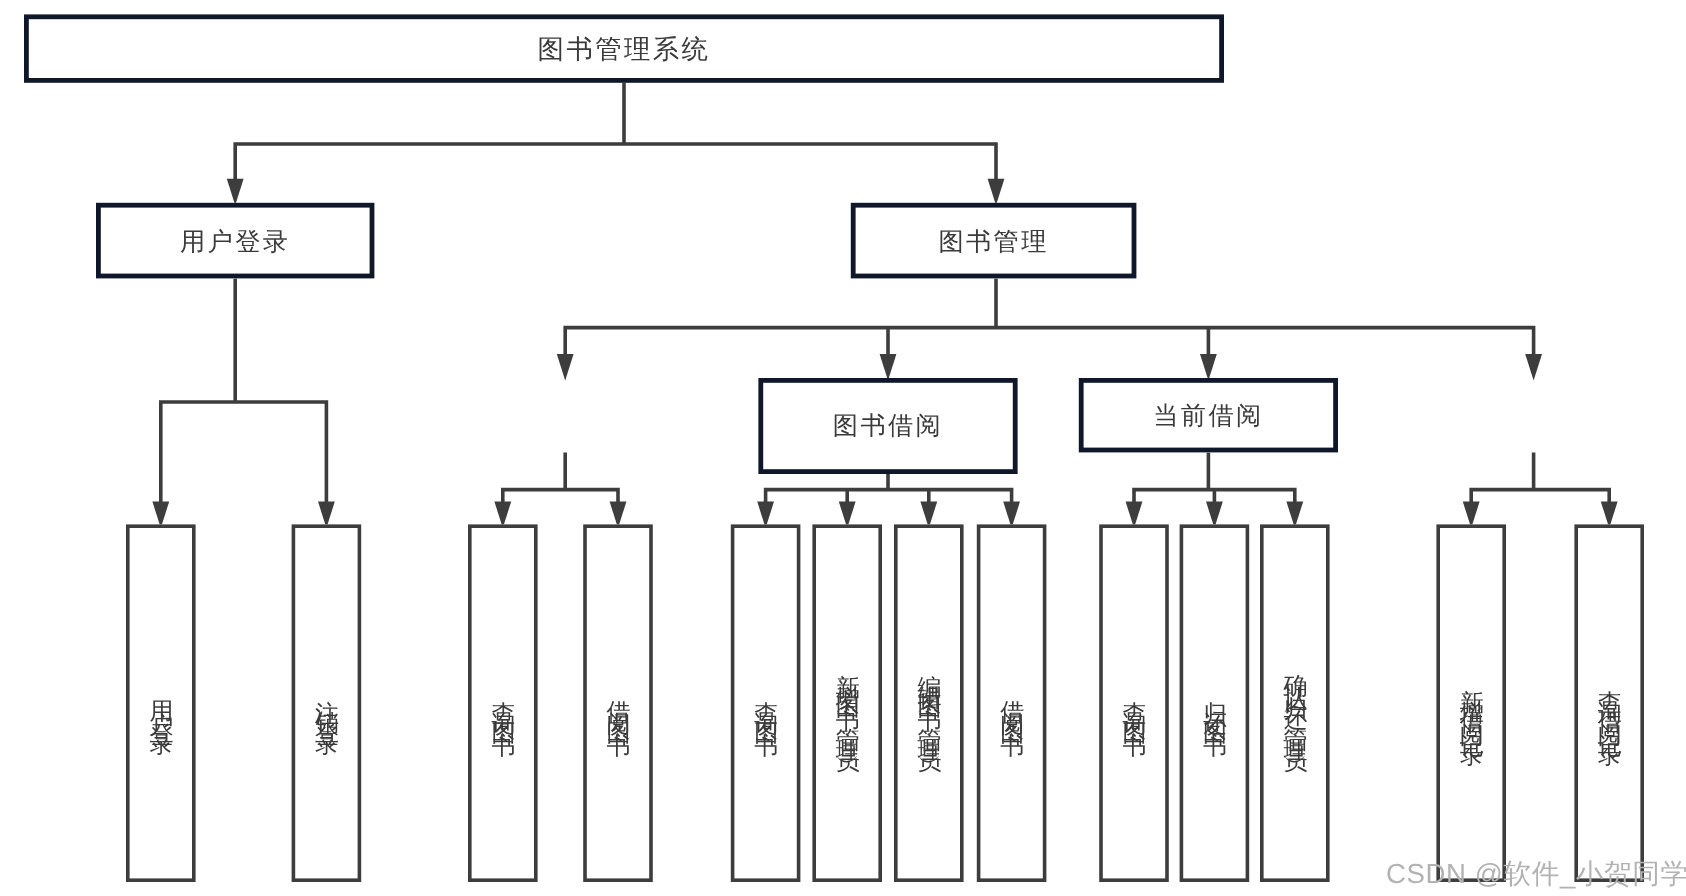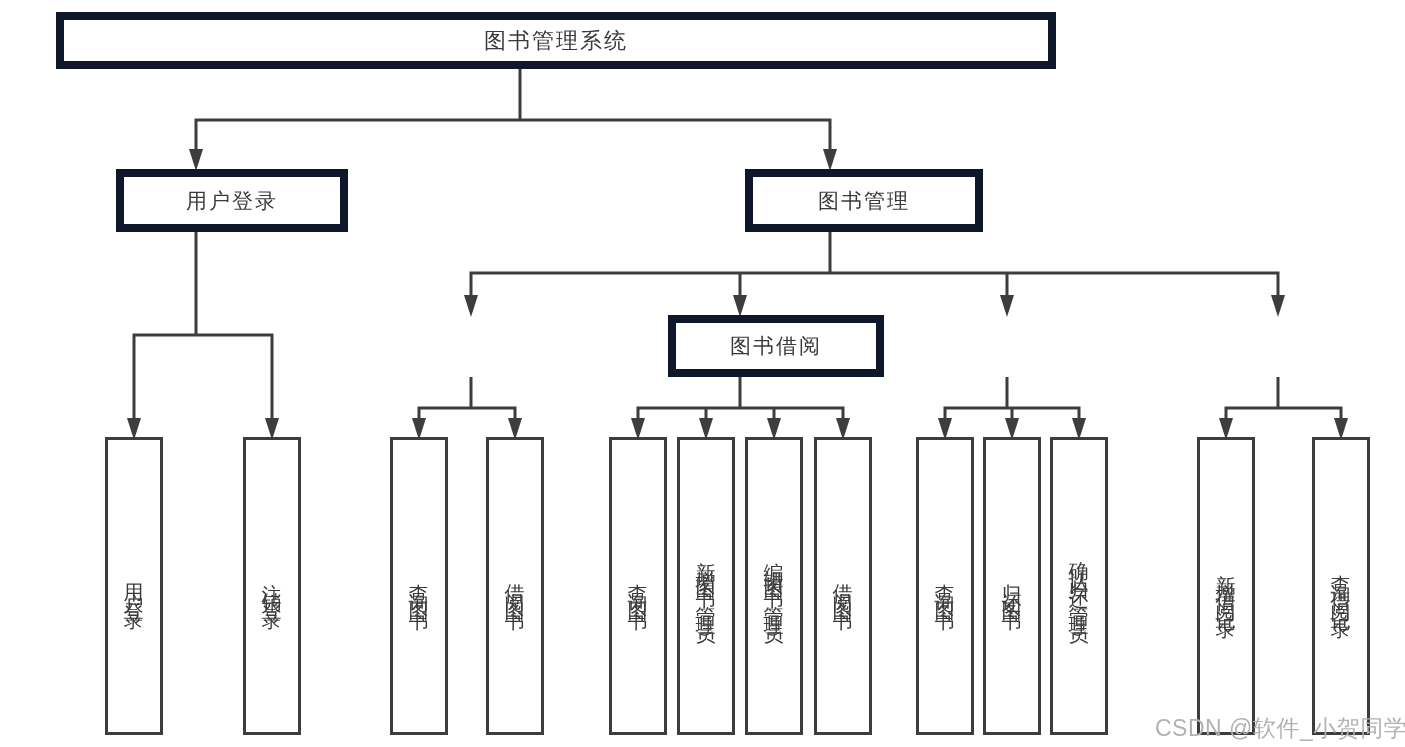--- a/index.html
+++ b/index.html
@@ -3,22 +3,22 @@
 <meta charset="utf-8">
 <style>
   html,body{margin:0;padding:0;background:#ffffff;}
   .canvas{
     position:relative;width:1405px;height:747px;background:#ffffff;overflow:hidden;
     font-family:"Liberation Sans",sans-serif;
   }
   .connectors{position:absolute;left:0;top:0;width:1405px;height:747px;}
   .hbox{
     position:absolute;box-sizing:border-box;background:#ffffff;
-    border:8px solid #0f172a;display:flex;align-items:center;justify-content:center;
-    font-size:21px;color:#3a3a3a;letter-spacing:2px;white-space:nowrap;z-index:2;margin-left:36px;
+    border:4px solid #0f172a;display:flex;align-items:center;justify-content:center;
+    font-size:21px;color:#3a3a3a;letter-spacing:2px;white-space:nowrap;z-index:2;
   }
   .root{font-size:22px;}
   .leaf{
     position:absolute;top:437px;width:58px;height:298px;box-sizing:border-box;
     background:#ffffff;border:3px solid #3d3d3d;
     display:flex;align-items:center;justify-content:center;
     writing-mode:vertical-rl;text-orientation:mixed;
     font-size:20px;letter-spacing:9px;color:#3a3a3a;line-height:1;z-index:2;
   }
   .watermark{
@@ -69,21 +69,22 @@
       <polygon points="1219,418 1233,418 1226,440"></polygon>
       <polygon points="1334,418 1348,418 1341,440"></polygon>
     </g>
   </svg>
 
   <div class="hbox root" style="left:20px;top:12px;width:1000px;height:57px">图书管理系统</div>
 
   <div class="hbox" style="left:80px;top:169px;width:232px;height:63px">用户登录</div>
   <div class="hbox" style="left:709px;top:169px;width:238px;height:63px">图书管理</div>
 
-  <div class="hbox" style="left:632px;top:315px;width:216px;height:62px">图书借阅</div>
+  <div class="hbox" style="left:632px;top:315px;width:216px;height:80px">图书借阅</div>
+  <div class="hbox" style="left:899px;top:315px;width:216px;height:62px">当前借阅</div>
 
   <div class="leaf" style="left:105px">用户登录</div>
   <div class="leaf" style="left:243px">注销登录</div>
 
   <div class="leaf" style="left:390px">查询图书</div>
   <div class="leaf" style="left:486px">借阅图书</div>
 
   <div class="leaf" style="left:609px">查询图书</div>
   <div class="leaf" style="left:677px">新增图书（管理员）</div>
   <div class="leaf" style="left:745px">编辑图书（管理员）</div>

